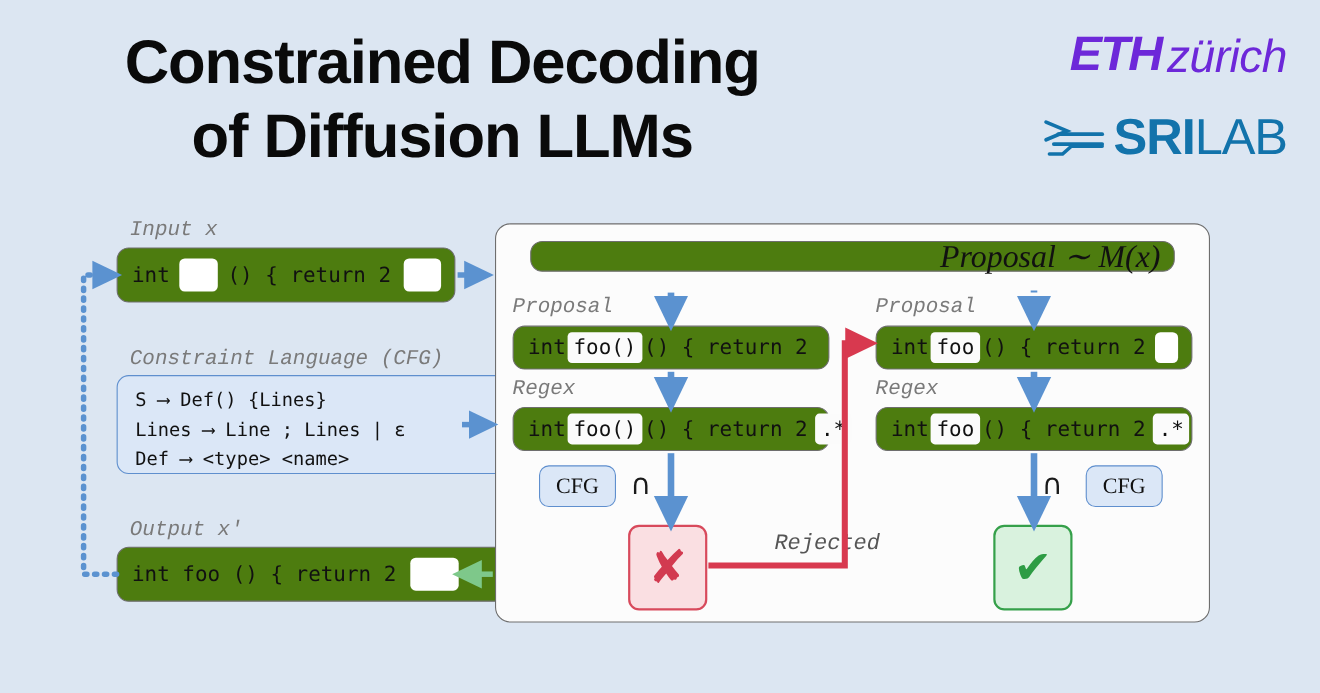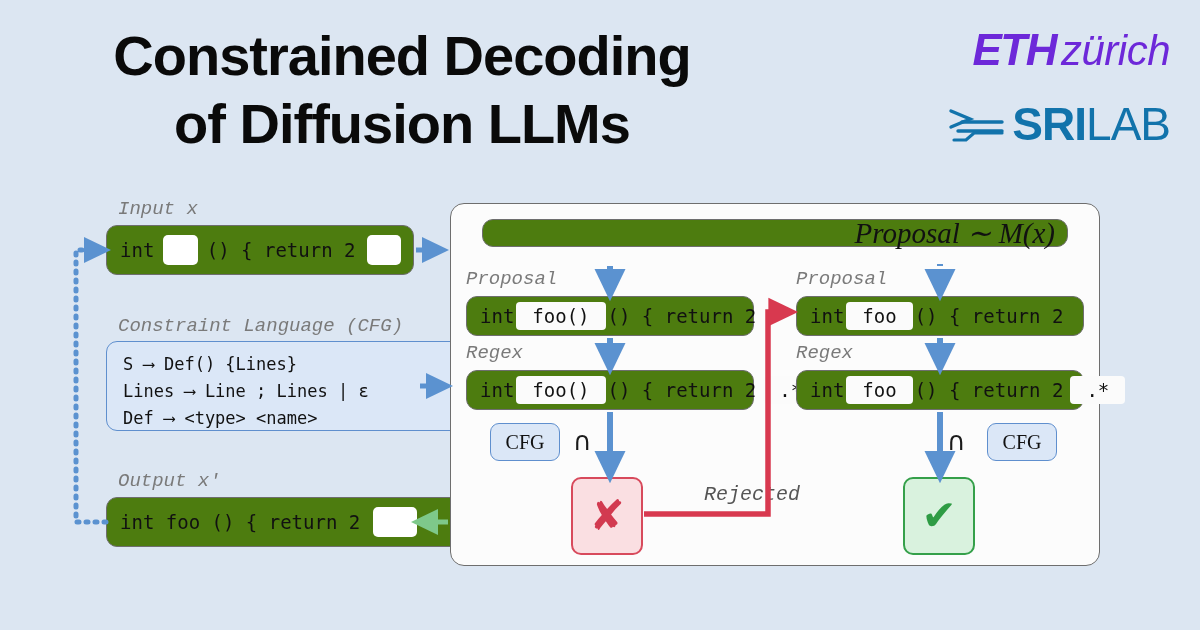--- a/index.html
+++ b/index.html
@@ -86,21 +86,21 @@
   .codebox .tok{padding:0 1px;}
   .codebox .mask{
     background:#ffffff;
     border-radius:5px;
     display:inline-block;
     width:44px;height:30px;
   }
   .codebox .hl{
     background:#fbfbfb;
     border-radius:4px;
-    padding:3px 16px;
+    padding:3px 5px;
     margin:0 1px;
   }
 
   
   #cfg-box{
     box-sizing:border-box;
     background:#dbe7f7;
     border:1.6px solid #5f8fce;
     border-radius:11px;
     padding:9px 16px;

